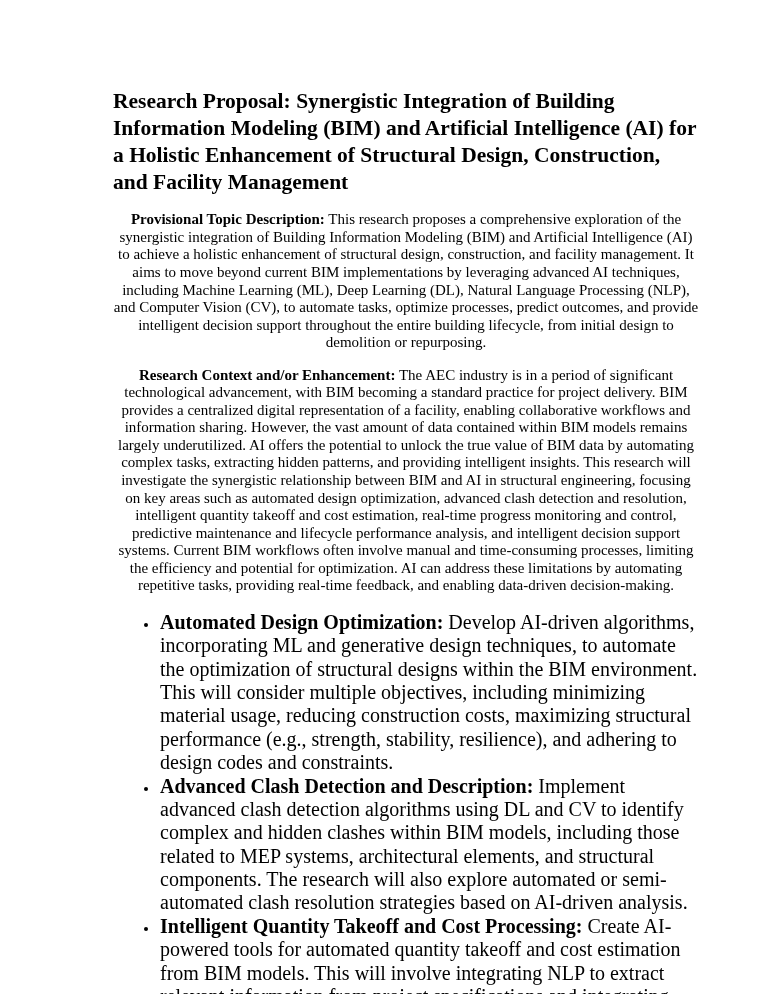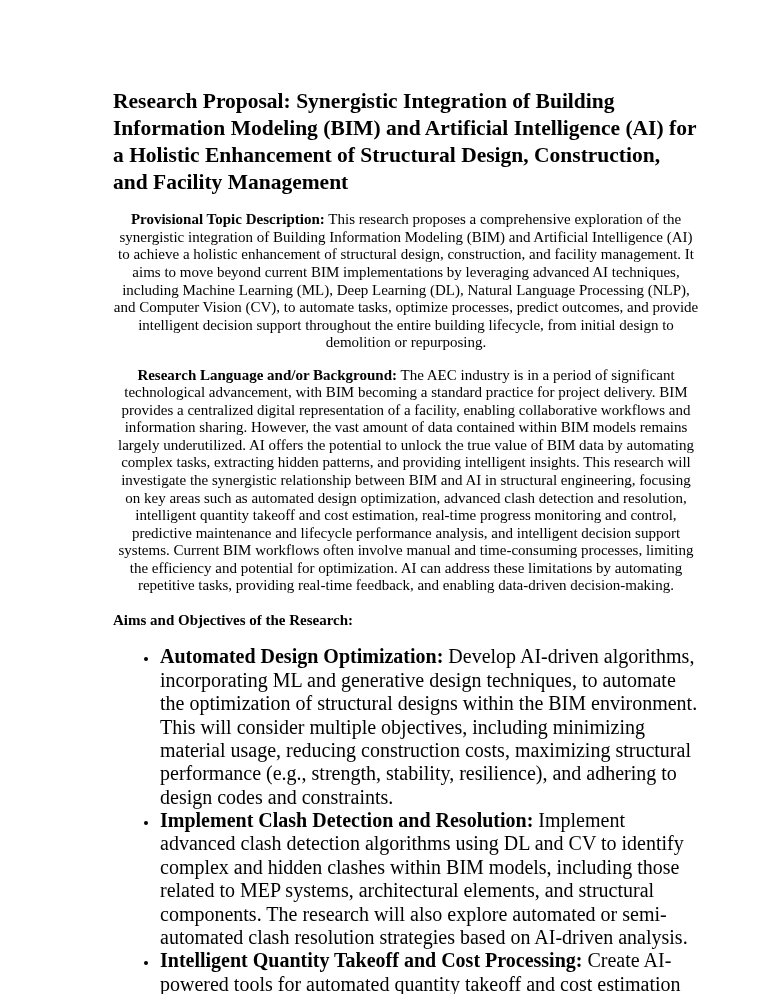--- a/index.html
+++ b/index.html
@@ -63,33 +63,32 @@
 <div class="page">
 
   <h1 class="doc-title">Research Proposal: Synergistic Integration of Building Information Modeling (BIM) and Artificial Intelligence (AI) for a Holistic Enhancement of Structural Design, Construction, and Facility Management</h1>
 
   <p class="para">
     <span class="para-label">Provisional Topic Description:</span>
     <span>This research proposes a comprehensive exploration of the synergistic integration of Building Information Modeling (BIM) and Artificial Intelligence (AI) to achieve a holistic enhancement of structural design, construction, and facility management. It aims to move beyond current BIM implementations by leveraging advanced AI techniques, including Machine Learning (ML), Deep Learning (DL), Natural Language Processing (NLP), and Computer Vision (CV), to automate tasks, optimize processes, predict outcomes, and provide intelligent decision support throughout the entire building lifecycle, from initial design to demolition or repurposing.</span>
   </p>
 
   <p class="para">
-    <span class="para-label">Research Language and/or Background:</span>
+    <span class="para-label">Research Context and/or Enhancement:</span>
     <span>The AEC industry is in a period of significant technological advancement, with BIM becoming a standard practice for project delivery. BIM provides a centralized digital representation of a facility, enabling collaborative workflows and information sharing. However, the vast amount of data contained within BIM models remains largely underutilized. AI offers the potential to unlock the true value of BIM data by automating complex tasks, extracting hidden patterns, and providing intelligent insights. This research will investigate the synergistic relationship between BIM and AI in structural engineering, focusing on key areas such as automated design optimization, advanced clash detection and resolution, intelligent quantity takeoff and cost estimation, real-time progress monitoring and control, predictive maintenance and lifecycle performance analysis, and intelligent decision support systems. Current BIM workflows often involve manual and time-consuming processes, limiting the efficiency and potential for optimization. AI can address these limitations by automating repetitive tasks, providing real-time feedback, and enabling data-driven decision-making.</span>
   </p>
 
-  <p class="section-heading">Aims and Objectives of the Research:</p>
 
   <ul class="bullets">
     <li>
       <span class="para-label">Automated Design Optimization:</span>
       <span>Develop AI-driven algorithms, incorporating ML and generative design techniques, to automate the optimization of structural designs within the BIM environment. This will consider multiple objectives, including minimizing material usage, reducing construction costs, maximizing structural performance (e.g., strength, stability, resilience), and adhering to design codes and constraints.</span>
     </li>
     <li>
-      <span class="para-label">Implement Clash Detection and Resolution:</span>
+      <span class="para-label">Advanced Clash Detection and Description:</span>
       <span>Implement advanced clash detection algorithms using DL and CV to identify complex and hidden clashes within BIM models, including those related to MEP systems, architectural elements, and structural components. The research will also explore automated or semi-automated clash resolution strategies based on AI-driven analysis.</span>
     </li>
     <li>
       <span class="para-label">Intelligent Quantity Takeoff and Cost Processing:</span>
       <span>Create AI-powered tools for automated quantity takeoff and cost estimation from BIM models. This will involve integrating NLP to extract relevant information from project specifications and integrating with cost databases to provide accurate and up-to-date cost estimates.</span>
     </li>
   </ul>
 
 </div>
 

